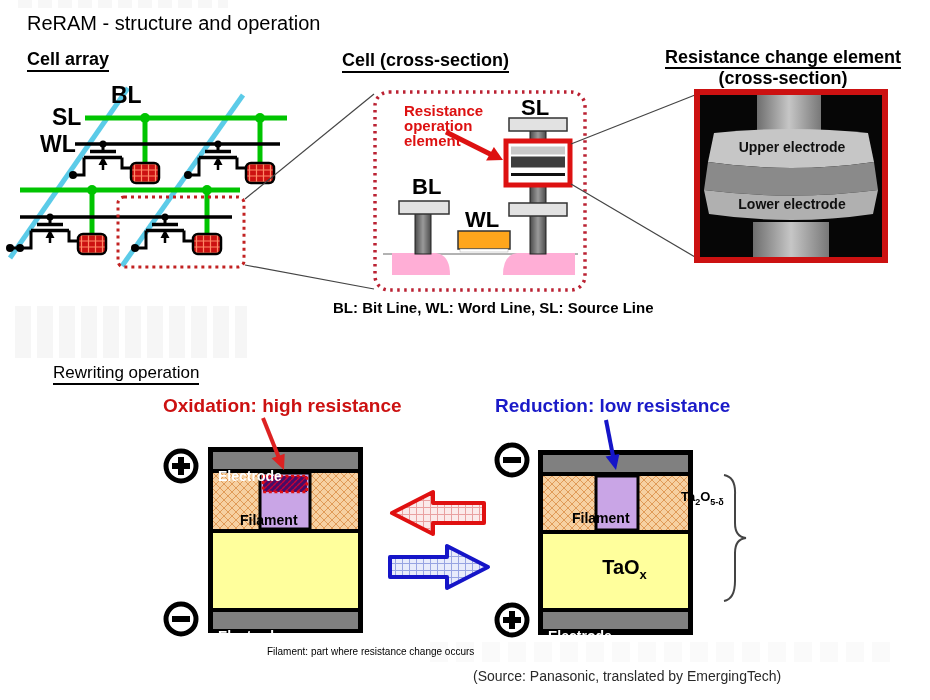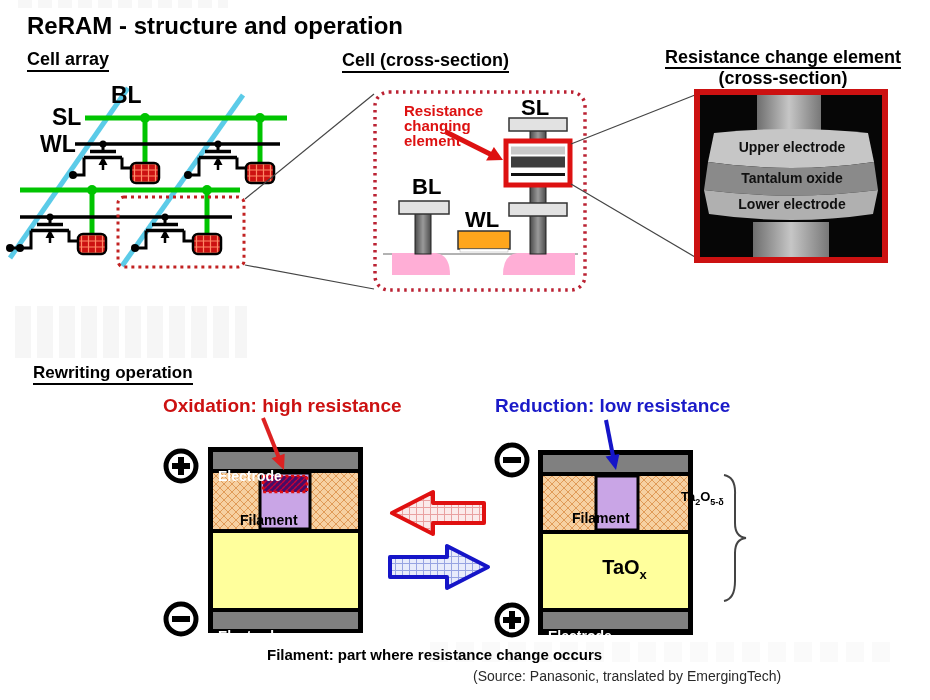--- a/index.html
+++ b/index.html
@@ -1,33 +1,33 @@
 <!DOCTYPE html>
 <html><head>
 <meta charset="utf-8">
 <style>
   html,body{margin:0;padding:0;background:#fff;}
   .page{position:relative;width:930px;height:700px;background:#ffffff;overflow:hidden;
         font-family:"Liberation Sans","DejaVu Sans",sans-serif;color:#000;}
   .layer{position:absolute;left:0;top:0;}
   .t{position:absolute;white-space:nowrap;}
   .ul{border-bottom:2px solid #000;display:inline-block;padding-bottom:0px;}
-  .title{font-size:24px;font-weight:bold;letter-spacing:0px;}
+  .title{font-size:20px;font-weight:normal;letter-spacing:0px;}
   .h18{font-size:18px;font-weight:bold;}
-  .h17{font-size:17px;font-weight:bold;}
+  .h17{font-size:17px;font-weight:normal;margin-left:20px;}
   .lab23{font-size:23px;font-weight:bold;}
   .lab22{font-size:22px;font-weight:bold;}
   .anno{font-size:15px;font-weight:bold;color:#DD1111;line-height:15px;white-space:normal;width:96px;}
   .oxred{font-size:19px;font-weight:bold;color:#CC1111;}
   .redu{font-size:19px;font-weight:bold;color:#1A1AC8;}
   .elec{font-size:14px;font-weight:bold;color:#fff;margin-top:15px;}
   .fil{font-size:14px;font-weight:bold;color:#000;text-align:left;}
   .photolab{font-size:14px;font-weight:bold;color:#101010;text-align:center;width:184px;}
   .legend{font-size:15px;font-weight:bold;}
-  .note{font-size:15px;font-weight:bold;}
+  .note{font-size:10px;font-weight:normal;}
   .src{font-size:14px;color:#2a2a2a;}
   .chem{font-size:13px;font-weight:bold;}
   .chem sub{font-size:9px;}
   .taox{font-size:20px;font-weight:bold;text-align:center;width:163px;}
   .taox sub{font-size:13px;}
   .ctr{text-align:center;}
   .ghost{position:absolute;pointer-events:none;}
 </style>
 </head>
 <body>
@@ -202,29 +202,29 @@
   <div class="t h18 ctr" style="left:637px;top:48px;width:292px;line-height:19px;">
     <span class="ul">Resistance change element</span><br>
     <span>(cross-section)</span>
   </div>
   <div class="t h18" style="left:342px;top:50px;"><span class="ul">Cell (cross-section)</span></div>
 
   <div class="t lab23" style="left:111px;top:82px;">BL</div>
   <div class="t lab23" style="left:52px;top:104px;">SL</div>
   <div class="t lab23" style="left:40px;top:131px;">WL</div>
 
-  <div class="t anno" style="left:404px;top:103px;">Resistance changing element</div>
+  <div class="t anno" style="left:404px;top:103px;">Resistance operation element</div>
   <div class="t lab22" style="left:521px;top:95px;">SL</div>
   <div class="t lab22" style="left:412px;top:174px;">BL</div>
   <div class="t lab22" style="left:465px;top:207px;">WL</div>
 
   <div class="t photolab" style="left:700px;top:139px;">Upper electrode</div>
-  <div class="t photolab" style="left:700px;top:170px;">Tantalum oxide</div>
   <div class="t photolab" style="left:700px;top:196px;">Lower electrode</div>
 
+  <div class="t legend" style="left:333px;top:299px;">BL: Bit Line, WL: Word Line, SL: Source Line</div>
 
   <div class="t h17" style="left:33px;top:363px;"><span class="ul">Rewriting operation</span></div>
   <div class="t redu" style="left:495px;top:395px;">Reduction: low resistance</div>
   <div class="t oxred" style="left:163px;top:395px;">Oxidation: high resistance</div>
 
   <div class="t elec" style="left:218px;top:453px;">Electrode</div>
   <div class="t elec" style="left:218px;top:613px;">Electrode</div>
   <div class="t fil" style="left:240px;top:512px;width:90px;">Filament</div>
 
   <div class="t fil" style="left:572px;top:510px;width:90px;">Filament</div>

